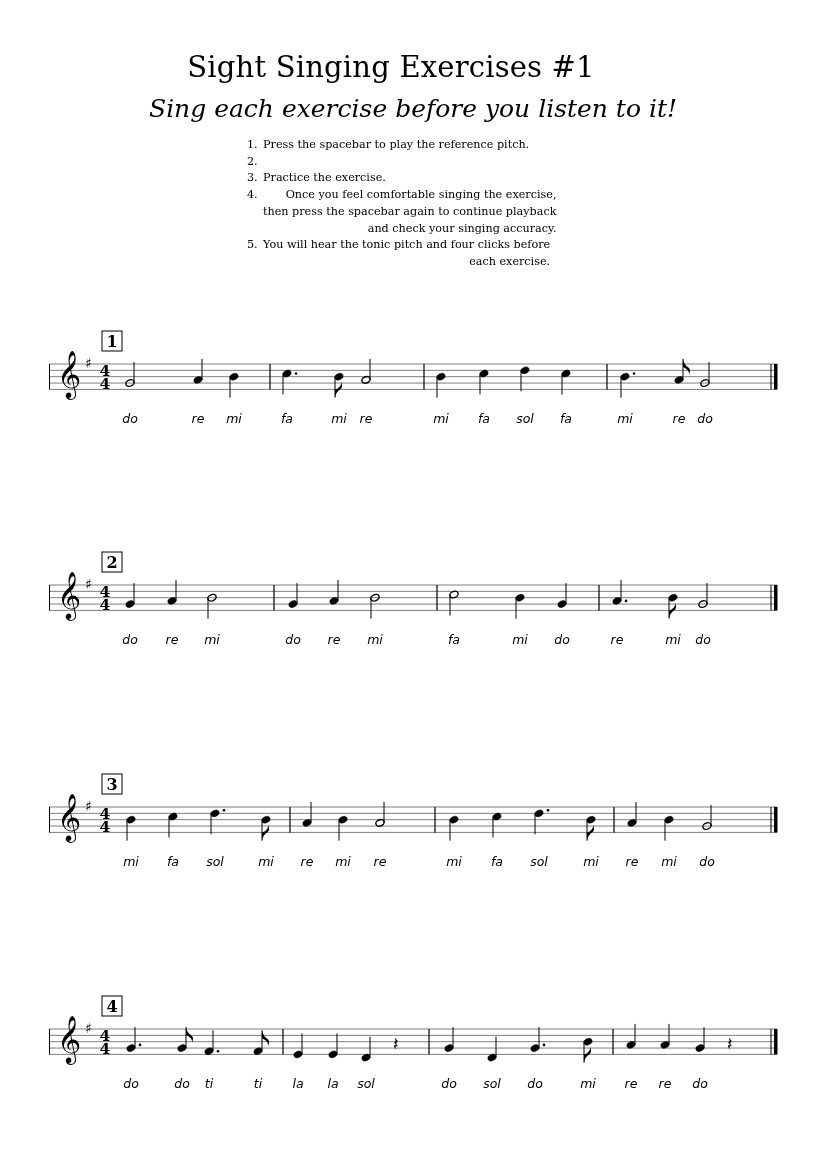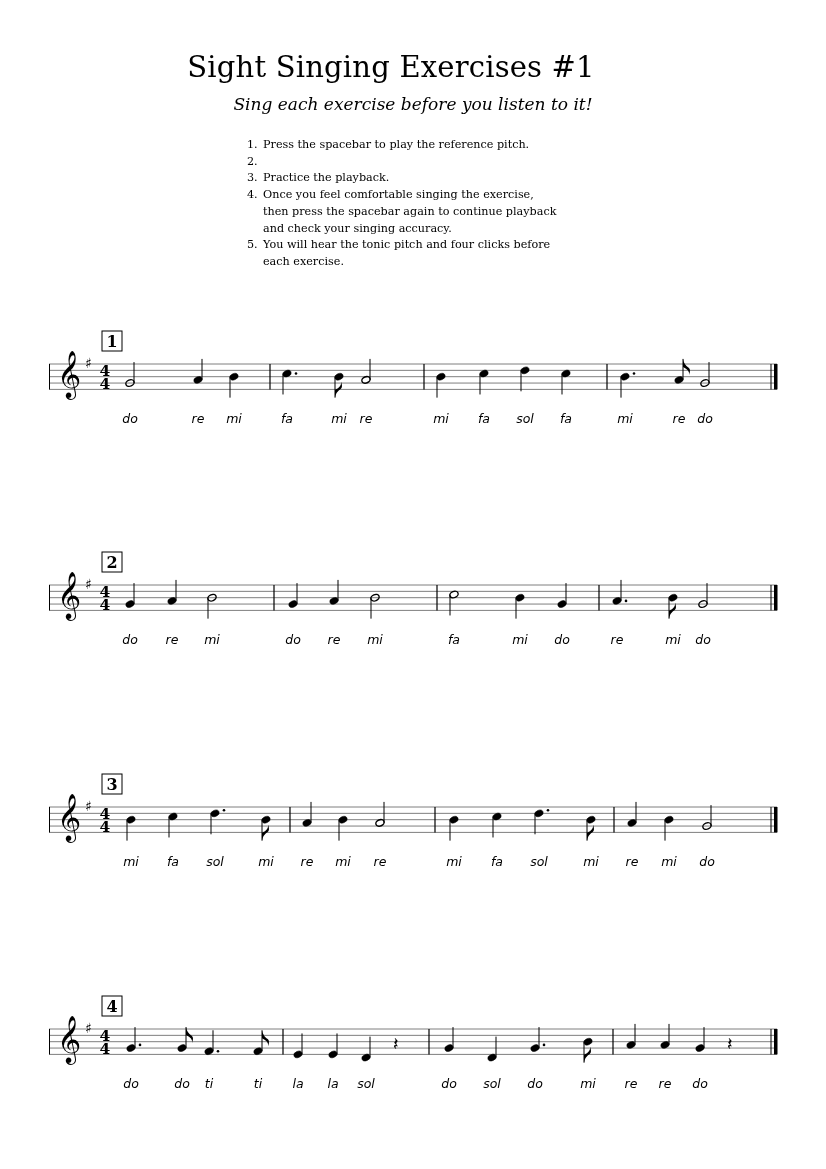--- a/index.html
+++ b/index.html
@@ -1,46 +1,46 @@
 <!DOCTYPE html>
 <html><head>
 <meta charset="utf-8">
 <style>
   html, body { margin: 0; padding: 0; background: #ffffff; }
   body { width: 826px; height: 1169px; position: relative; overflow: hidden; color: #000; }
   .title { position: absolute; left: 0; width: 782px; top: 50px; text-align: center;
            font-family: "DejaVu Serif", serif; font-size: 29px; font-weight: normal; letter-spacing: 0.2px; }
   .subtitle { position: absolute; left: 0; width: 826px; top: 94px; text-align: center;
-              font-family: "DejaVu Serif", serif; font-style: italic; font-size: 17px; }
+              font-family: "DejaVu Serif", serif; font-style: italic; font-size: 25px; }
   .instructions { position: absolute; left: 247px; top: 137px; margin: 0; padding: 0; list-style: none;
                   font-family: "DejaVu Serif", serif; font-size: 11.2px; line-height: 16.7px; }
   .instructions li { display: flex; }
   .instructions .num { width: 16px; flex: none; }
-  .instructions .txt { white-space: pre-line; }
+  .instructions .txt { white-space: pre-line; text-align: right; }
   svg#score { position: absolute; left: 0; top: 0; }
   .lyric { font-family: "DejaVu Sans", sans-serif; font-style: italic; font-size: 12.5px; }
   .rehearsal { font-family: "DejaVu Serif", serif; font-weight: bold; font-size: 16px; }
 </style>
 </head>
 <body>
 
 <div class="title">Sight Singing Exercises #1</div>
 <div class="subtitle">Sing each exercise before you listen to it!</div>
 
 <ol class="instructions">
   <li>
       <span class="num">1.</span>
       <span class="txt">Press the spacebar to play the reference pitch.</span>
     </li>
   <li>
       <span class="num">2.</span>
     </li>
   <li>
       <span class="num">3.</span>
-      <span class="txt">Practice the playback.</span>
+      <span class="txt">Practice the exercise.</span>
     </li>
   <li>
       <span class="num">4.</span>
       <span class="txt">Once you feel comfortable singing the exercise,
 then press the spacebar again to continue playback
 and check your singing accuracy.</span>
     </li>
   <li>
       <span class="num">5.</span>
       <span class="txt">You will hear the tonic pitch and four clicks before

